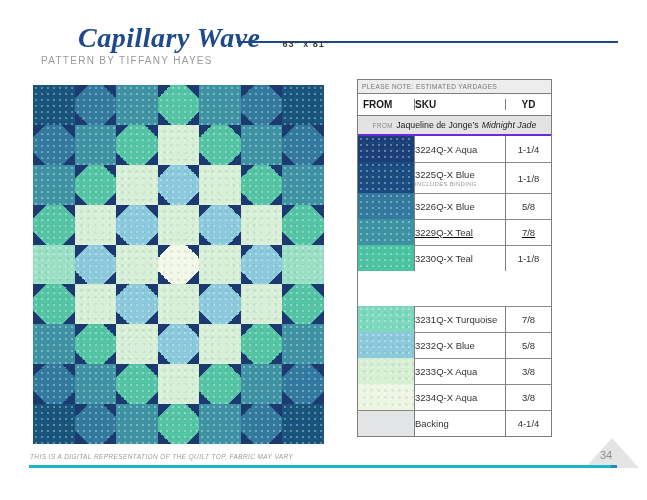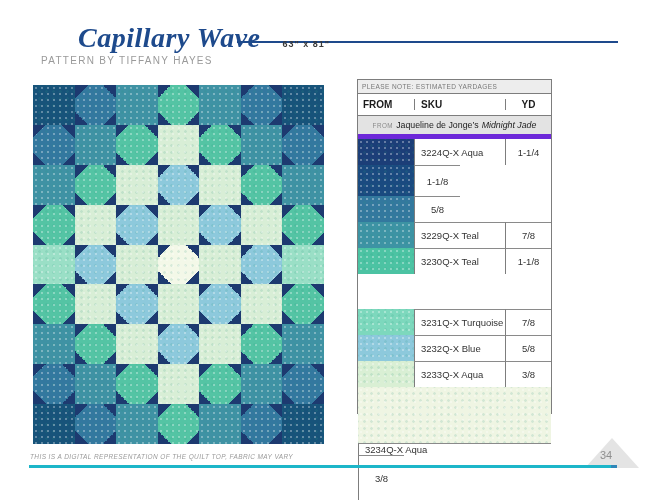--- a/index.html
+++ b/index.html
@@ -19,24 +19,24 @@
     position:absolute;left:33px;top:85px;width:291px;height:359px;
     display:grid;grid-template-columns:repeat(7,1fr);grid-template-rows:repeat(9,1fr);
   }
   .qcell{width:100%;height:100%;}
   
   .ytable{position:absolute;left:357px;top:79px;width:195px;border:1px solid #7d7d7d;background:#fff;box-sizing:border-box;}
   .note-bar{height:13px;line-height:13px;background:#ededed;border-bottom:1px solid #7d7d7d;
             font-size:6.5px;color:#777;letter-spacing:.4px;padding-left:4px;}
   .head-row{display:flex;height:21px;border-bottom:1px solid #7d7d7d;align-items:center;font-size:10px;font-weight:bold;color:#1a1a1a;}
   .col-swatch{width:56px;flex:0 0 56px;box-sizing:border-box;}
-  .col-sku{flex:1;box-sizing:border-box;border-left:1px solid #7d7d7d;padding-left:6px;}
+  .col-sku{flex:1;box-sizing:border-box;border-left:1px solid #7d7d7d;}
   .col-yd{width:46px;flex:0 0 46px;box-sizing:border-box;border-left:1px solid #7d7d7d;text-align:center;}
   .head-row .col-swatch{padding-left:5px;}
-  .from-row{height:18px;background:#e3e3e3;border-bottom:5px solid #6d28d9;display:flex;align-items:center;justify-content:center;
+  .from-row{height:18px;background:#e3e3e3;border-bottom:2px solid #6d28d9;display:flex;align-items:center;justify-content:center;
             font-size:8.8px;color:#222;white-space:nowrap;}
   .from-prefix{font-size:6.3px;color:#8a8a8a;letter-spacing:.5px;margin-right:3px;}
   .from-name{font-style:italic;margin-left:3px;text-align:center;}
   .trow{display:flex;align-items:stretch;}
   .trow .cell-sku{display:flex;flex-direction:column;justify-content:center;font-size:9.5px;color:#333;}
   .trow .cell-yd{display:flex;align-items:center;justify-content:center;font-size:9.5px;color:#333;}
   .trow:not(:first-of-type) .col-sku,.trow:not(:first-of-type) .col-yd{border-top:1px solid #8a8a8a;}
   .trow.last .col-swatch{border-top:1px solid #8a8a8a;}
   .sub-note{font-size:6px;color:#9a9a9a;letter-spacing:.3px;margin-top:1px;}
   .swatch{width:100%;height:100%;}
@@ -142,27 +142,34 @@
     <div id="table-body">
         <div class="trow" style="height: 26px;">
           <div class="col-swatch swatch" style="background-color: rgb(28, 62, 120); background-image: radial-gradient(circle, rgba(255, 255, 255, 0.32) 1px, transparent 1.5px), radial-gradient(circle, rgba(40, 150, 125, 0.14) 1px, transparent 1.6px); background-size: 6px 6px, 7px 7px; background-position: 0px 0px, 3px 3px;"></div>
           <div class="col-sku cell-sku">
             <span>3224Q-X Aqua</span>
           </div>
           <div class="col-yd cell-yd">1-1/4</div>
         </div>
         <div class="trow" style="height: 31px;">
           <div class="col-swatch swatch" style="background-color: rgb(26, 74, 128); background-image: radial-gradient(circle, rgba(255, 255, 255, 0.32) 1px, transparent 1.5px), radial-gradient(circle, rgba(40, 150, 125, 0.14) 1px, transparent 1.6px); background-size: 6px 6px, 7px 7px; background-position: 0px 0px, 3px 3px;"></div>
+          <div class="col-sku cell-sku">
+            <span>3225Q-X Blue</span>
+            <span class="sub-note">INCLUDES BINDING</span>
+          </div>
           <div class="col-yd cell-yd">1-1/8</div>
         </div>
         <div class="trow" style="height: 26px;">
           <div class="col-swatch swatch" style="background-color: rgb(51, 120, 158); background-image: radial-gradient(circle, rgba(255, 255, 255, 0.32) 1px, transparent 1.5px), radial-gradient(circle, rgba(40, 150, 125, 0.14) 1px, transparent 1.6px); background-size: 6px 6px, 7px 7px; background-position: 0px 0px, 3px 3px;"></div>
+          <div class="col-sku cell-sku">
+            <span>3226Q-X Blue</span>
+          </div>
           <div class="col-yd cell-yd">5/8</div>
         </div>
-        <div class="trow" style="height: 26px;">
+        <div class="trow" style="height: 26px; text-decoration: underline;">
           <div class="col-swatch swatch" style="background-color: rgb(61, 147, 164); background-image: radial-gradient(circle, rgba(255, 255, 255, 0.32) 1px, transparent 1.5px), radial-gradient(circle, rgba(40, 150, 125, 0.14) 1px, transparent 1.6px); background-size: 6px 6px, 7px 7px; background-position: 0px 0px, 3px 3px;"></div>
           <div class="col-sku cell-sku">
             <span>3229Q-X Teal</span>
           </div>
           <div class="col-yd cell-yd">7/8</div>
         </div>
         <div class="trow" style="height: 26px;">
           <div class="col-swatch swatch" style="background-color: rgb(76, 195, 163); background-image: radial-gradient(circle, rgba(255, 255, 255, 0.32) 1px, transparent 1.5px), radial-gradient(circle, rgba(40, 150, 125, 0.14) 1px, transparent 1.6px); background-size: 6px 6px, 7px 7px; background-position: 0px 0px, 3px 3px;"></div>
           <div class="col-sku cell-sku">
             <span>3230Q-X Teal</span>
@@ -183,26 +190,33 @@
           </div>
           <div class="col-yd cell-yd">5/8</div>
         </div>
         <div class="trow" style="height: 26px;">
           <div class="col-swatch swatch" style="background-color: rgb(217, 239, 212); background-image: radial-gradient(circle, rgba(255, 255, 255, 0.32) 1px, transparent 1.5px), radial-gradient(circle, rgba(40, 150, 125, 0.14) 1px, transparent 1.6px); background-size: 6px 6px, 7px 7px; background-position: 0px 0px, 3px 3px;"></div>
           <div class="col-sku cell-sku">
             <span>3233Q-X Aqua</span>
           </div>
           <div class="col-yd cell-yd">3/8</div>
         </div>
-        <div class="trow" style="height: 26px; flex-direction: column;">
+        <div class="trow" style="height: 26px;">
           <div class="col-swatch swatch" style="background-color: rgb(239, 245, 227); background-image: radial-gradient(circle, rgba(255, 255, 255, 0.32) 1px, transparent 1.5px), radial-gradient(circle, rgba(40, 150, 125, 0.14) 1px, transparent 1.6px); background-size: 6px 6px, 7px 7px; background-position: 0px 0px, 3px 3px;"></div>
           <div class="col-sku cell-sku">
             <span>3234Q-X Aqua</span>
           </div>
           <div class="col-yd cell-yd">3/8</div>
+        </div>
+        <div class="trow last" style="height: 26px;">
+          <div class="col-swatch swatch" style="background-color: rgb(227, 228, 230);"></div>
+          <div class="col-sku cell-sku">
+            <span>Backing</span>
+          </div>
+          <div class="col-yd cell-yd">4-1/4</div>
         </div>
       </div>
   </div>
 
   <div class="disclaimer">THIS IS A DIGITAL REPRESENTATION OF THE QUILT TOP, FABRIC MAY VARY</div>
   <div class="page-triangle"></div>
   <div class="page-number">34</div>
   <div class="footer-rule">
     <div class="main" style="background: rgb(29, 182, 201);"></div>
     <div class="tip"></div>

